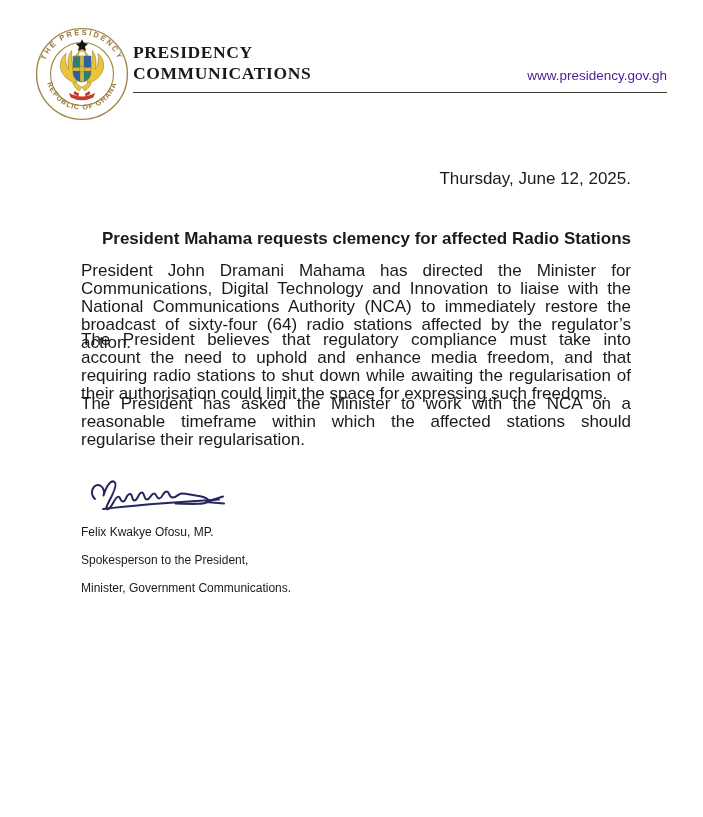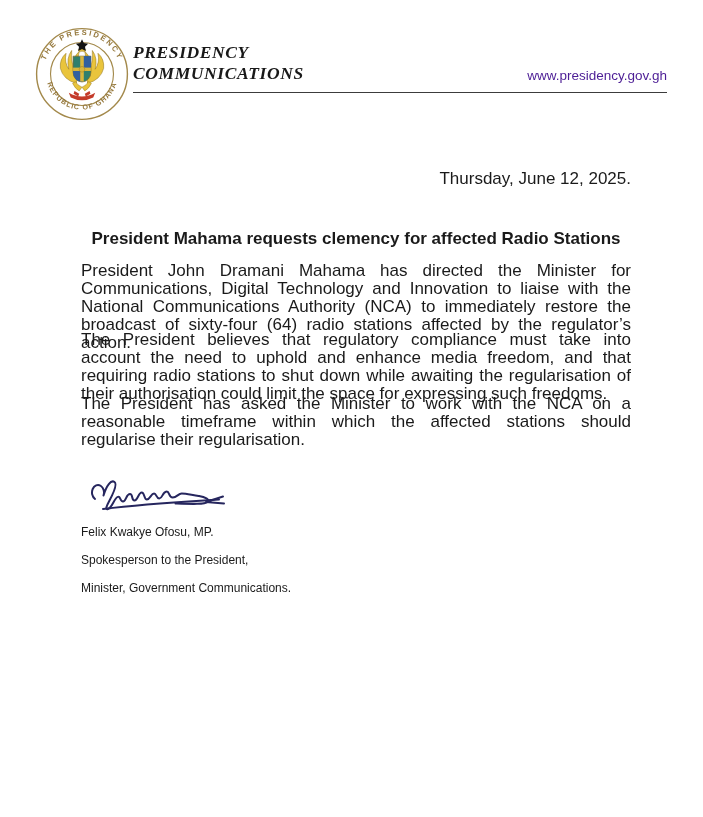--- a/index.html
+++ b/index.html
@@ -28,21 +28,20 @@
   .org-name {
     position: absolute;
     left: 133px;
     top: 42px;
     font-family: "Liberation Serif", serif;
     font-weight: bold;
     font-size: 17.5px;
     line-height: 21px;
     letter-spacing: 0.6px;
     color: #191919;
-    font-style: italic;
   }
   .website {
     position: absolute;
     right: 36px;
     top: 68px;
     font-size: 13.5px;
     color: #4c1d95;
   }
   .header-divider {
     position: absolute;
@@ -60,21 +59,21 @@
     width: 550px;
     font-size: 17px;
     line-height: 18px;
   }
   .date-line {
     top: 170px;
     text-align: right;
   }
   .letter-title {
     top: 230px;
-    text-align: center;
+    text-align: right;
     font-weight: bold;
   }
   .para { text-align: justify; }
   .para-1 { top: 262px; }
   .para-2 { top: 331px; }
   .para-3 { top: 395px; }
 
   
   .signature {
     position: absolute;

